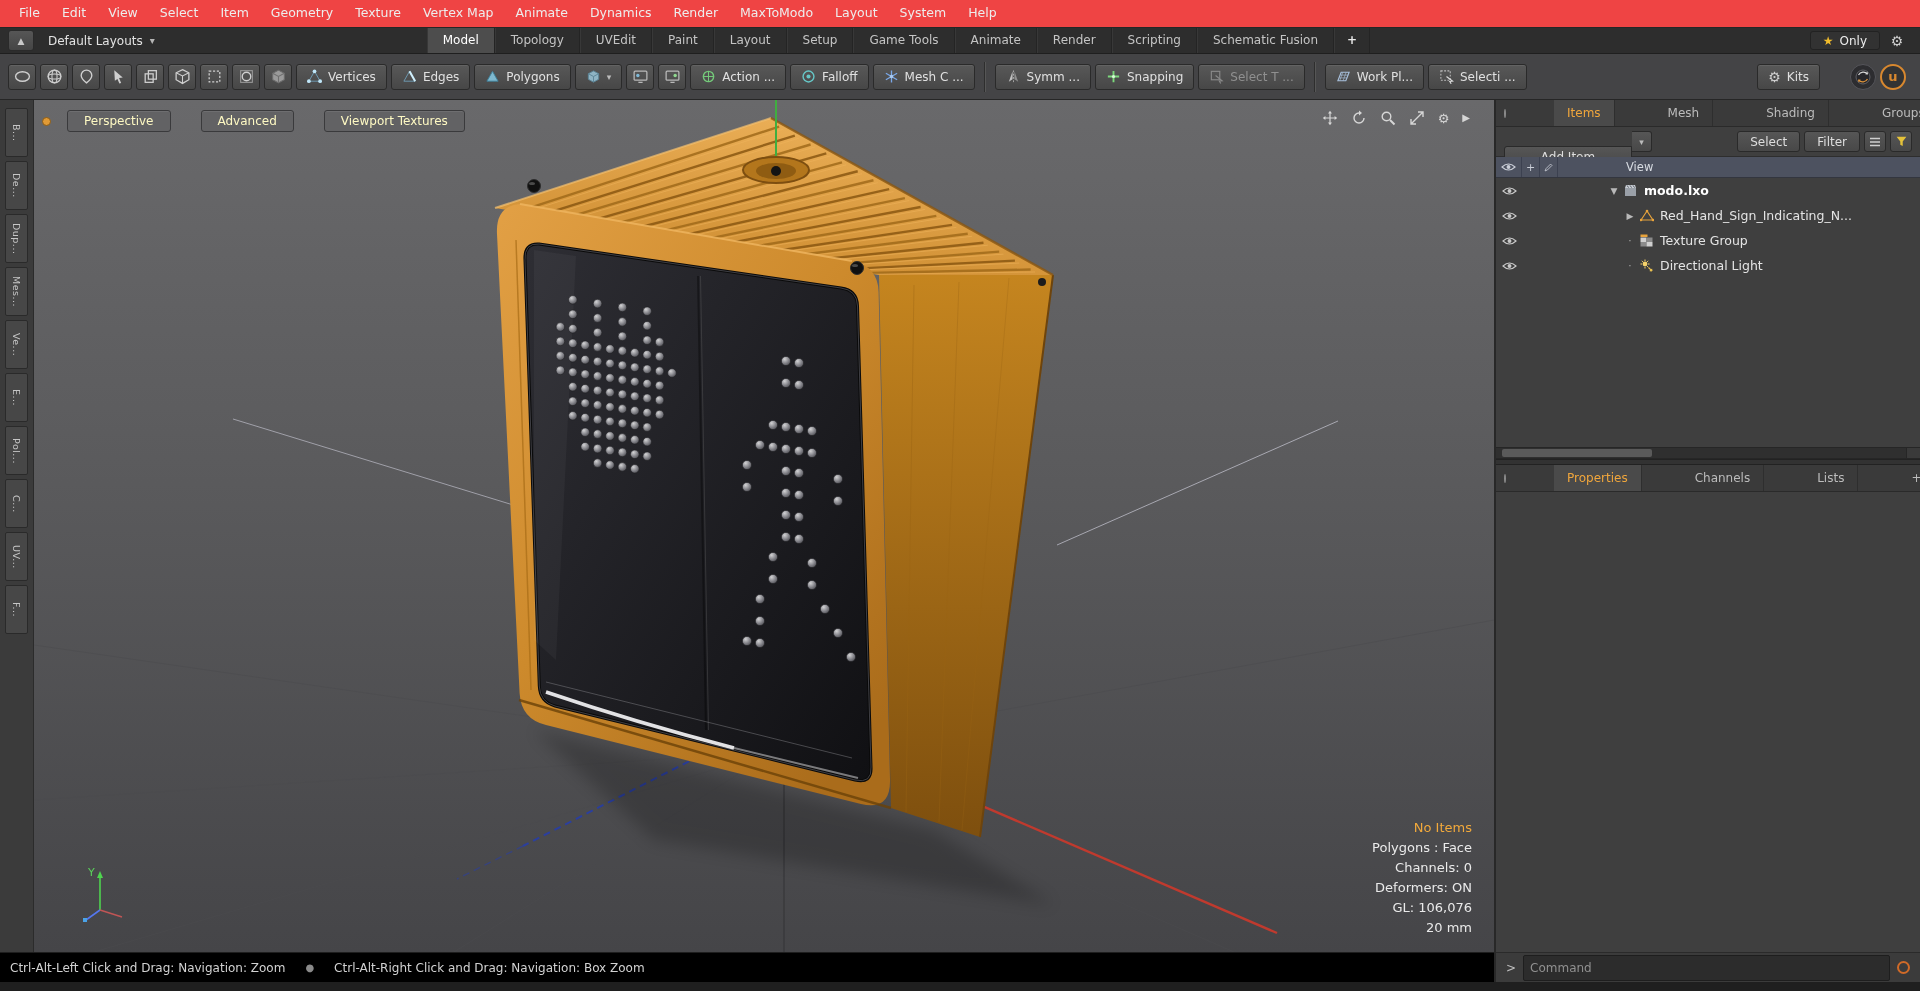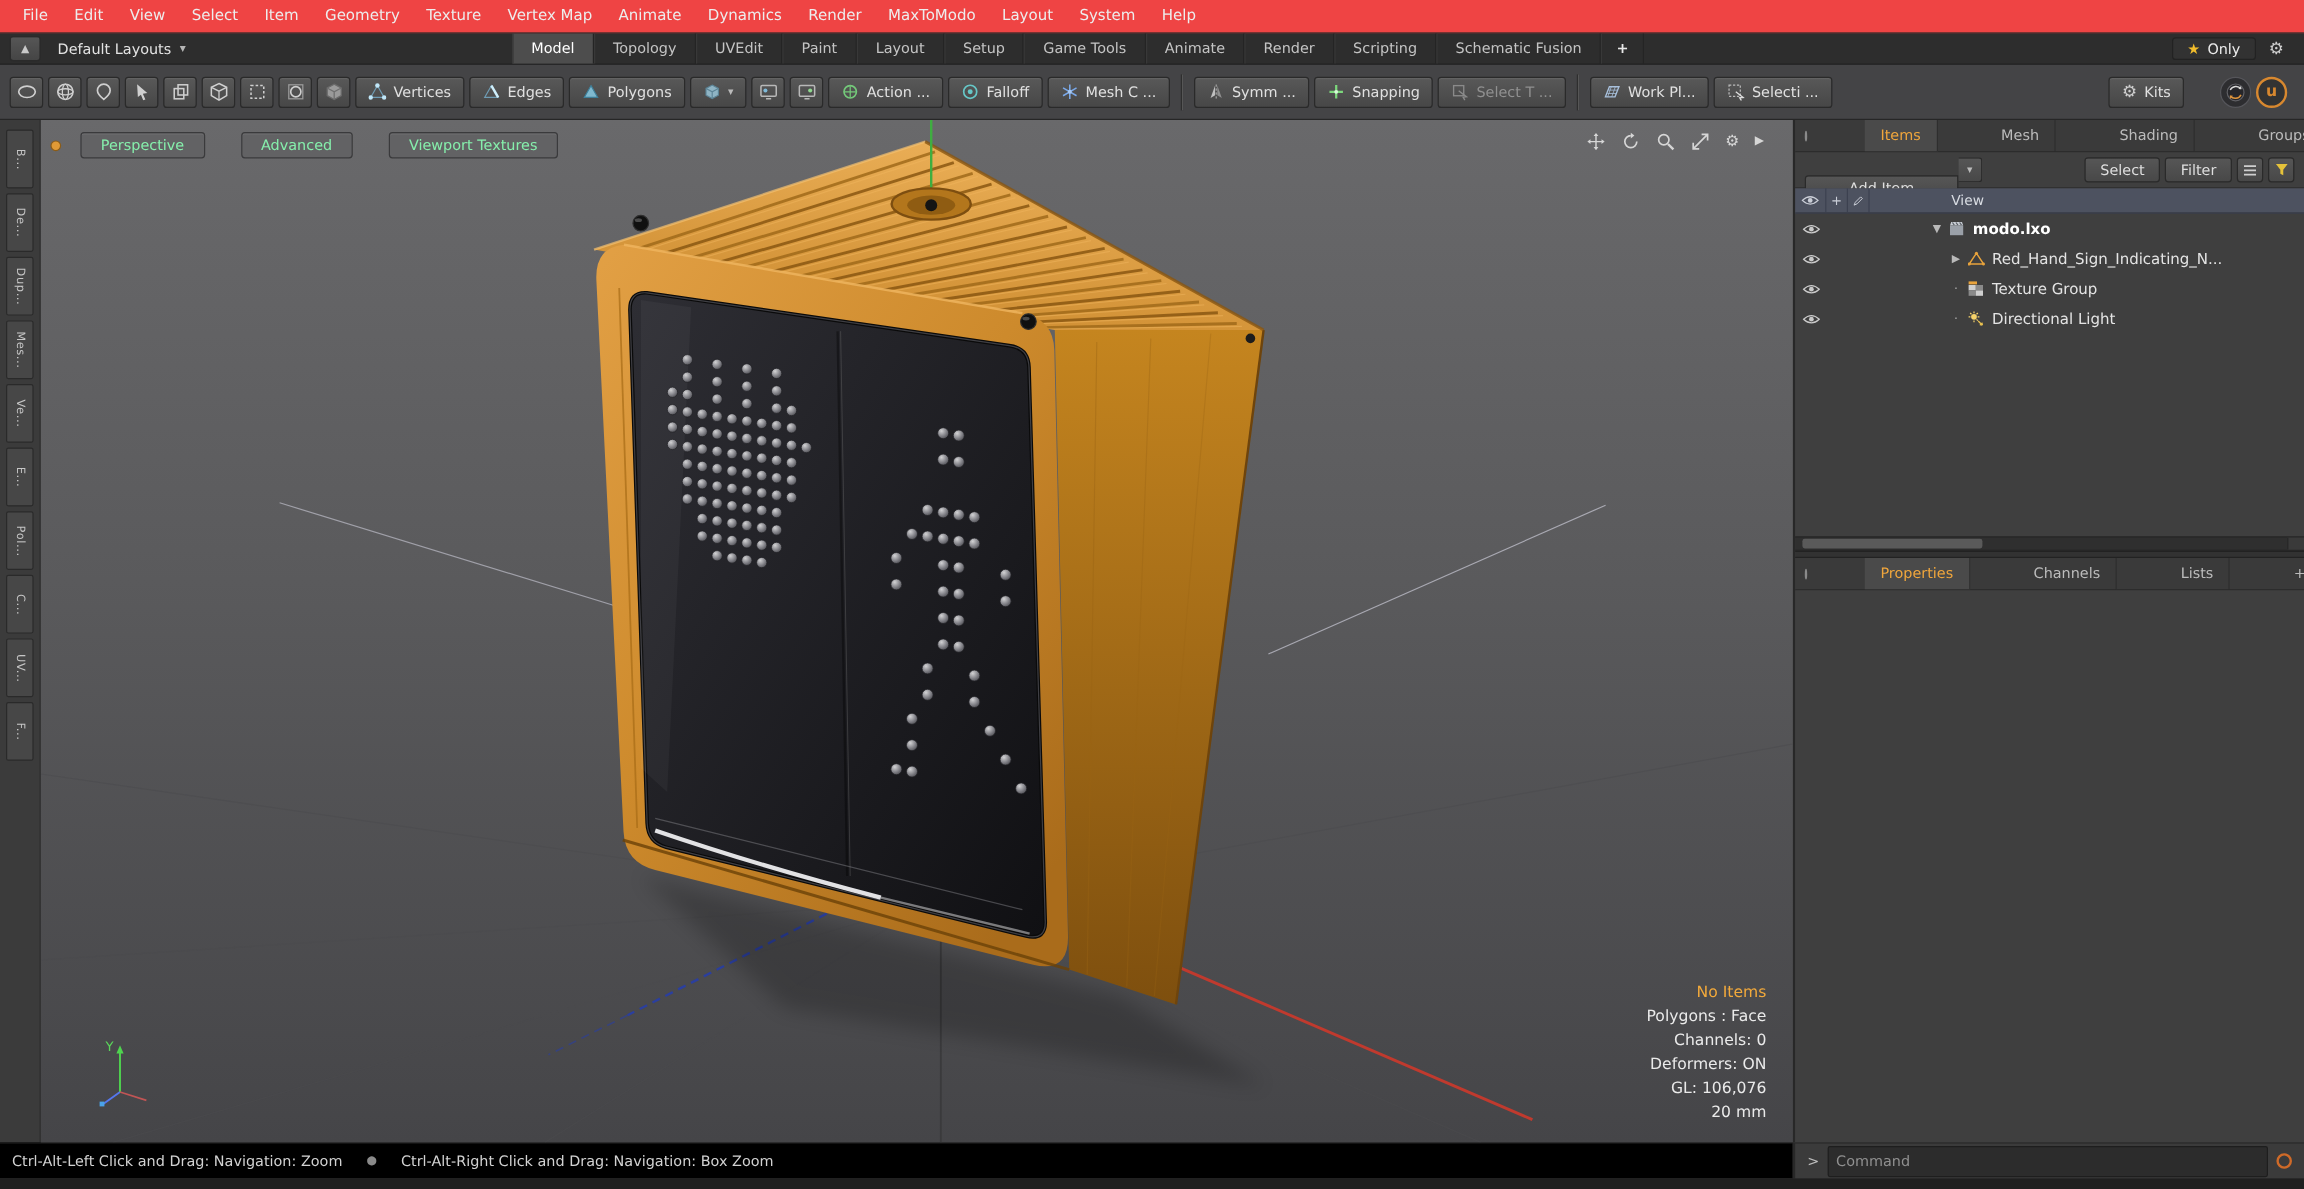--- a/index.html
+++ b/index.html
@@ -59,21 +59,21 @@
     display:flex; align-items:center; justify-content:center; writing-mode:vertical-rl;
     font-size:9.5px; color:#c6c6c6; letter-spacing:.5px; }
 
   
   .viewport { flex:1; position:relative; overflow:hidden;
     background:linear-gradient(#69696b,#5a5a5c 45%,#454548); }
   .vp-svg { position:absolute; inset:0; width:100%; height:100%; }
   .vp-header { position:absolute; top:10px; left:8px; display:flex; align-items:center; gap:30px; }
   .vp-dot { width:9px; height:9px; border-radius:50%; background:#e09a36; border:1px solid #8a5c18; }
   .vp-btn { padding:3px 16px; background:rgba(98,98,100,.95); border:1px solid #3a3a3c; border-radius:3px;
-    font-size:12px; color:#86efac; box-shadow:inset 0 1px 0 rgba(255,255,255,.08); white-space:nowrap; }
+    font-size:12px; color:#fef9c3; box-shadow:inset 0 1px 0 rgba(255,255,255,.08); white-space:nowrap; }
   .vp-nav { position:absolute; top:10px; right:24px; display:flex; align-items:center; gap:13px; }
   .vp-nav .glyph { color:#d6d6d6; font-size:13px; line-height:1; }
   .vp-stats { position:absolute; right:22px; bottom:14px; text-align:right; font-size:13px;
     line-height:20px; color:#eaeaea; }
   .vp-stats .hl { color:#f2a93b; }
   .vp-gizmo { position:absolute; left:44px; bottom:26px; }
 
   
   .right-panel { width:426px; background:#3f3f3f; border-left:2px solid #282828;
     display:flex; flex-direction:column; }

